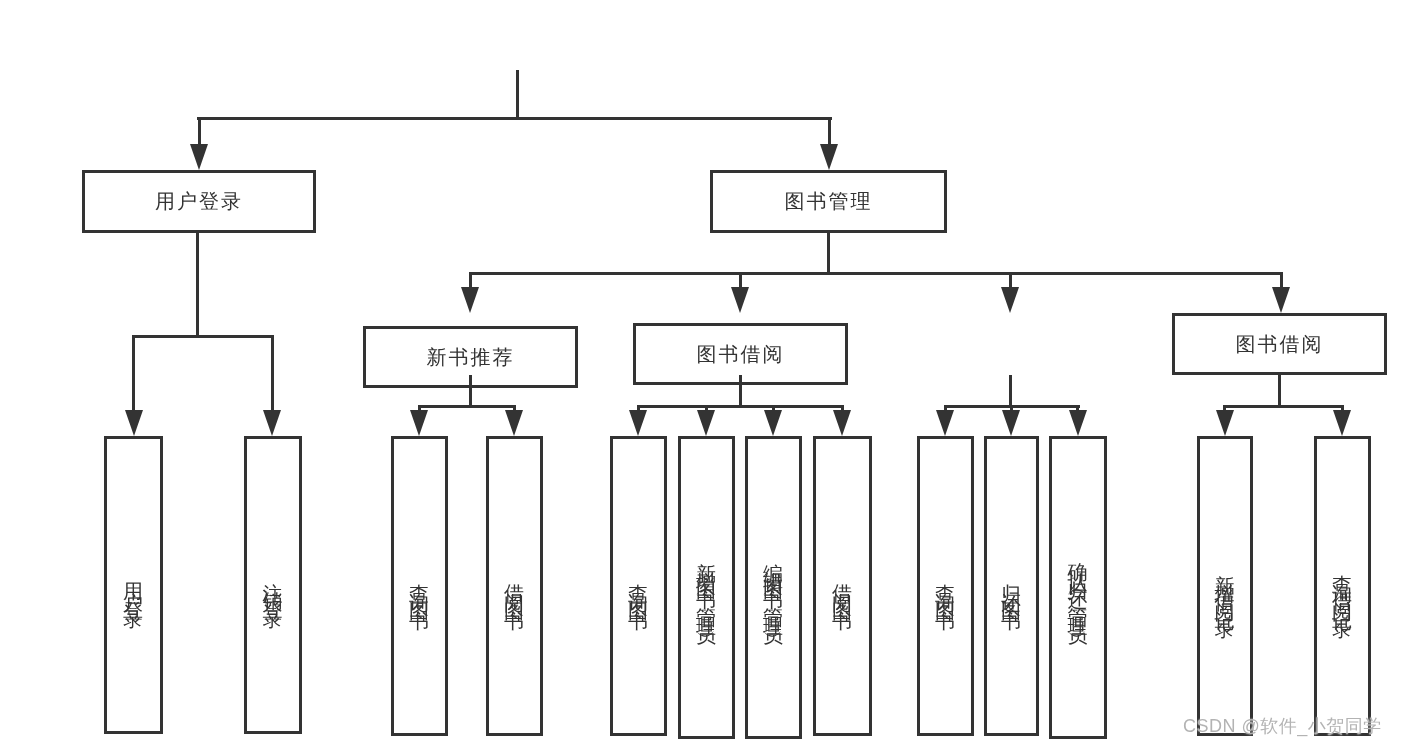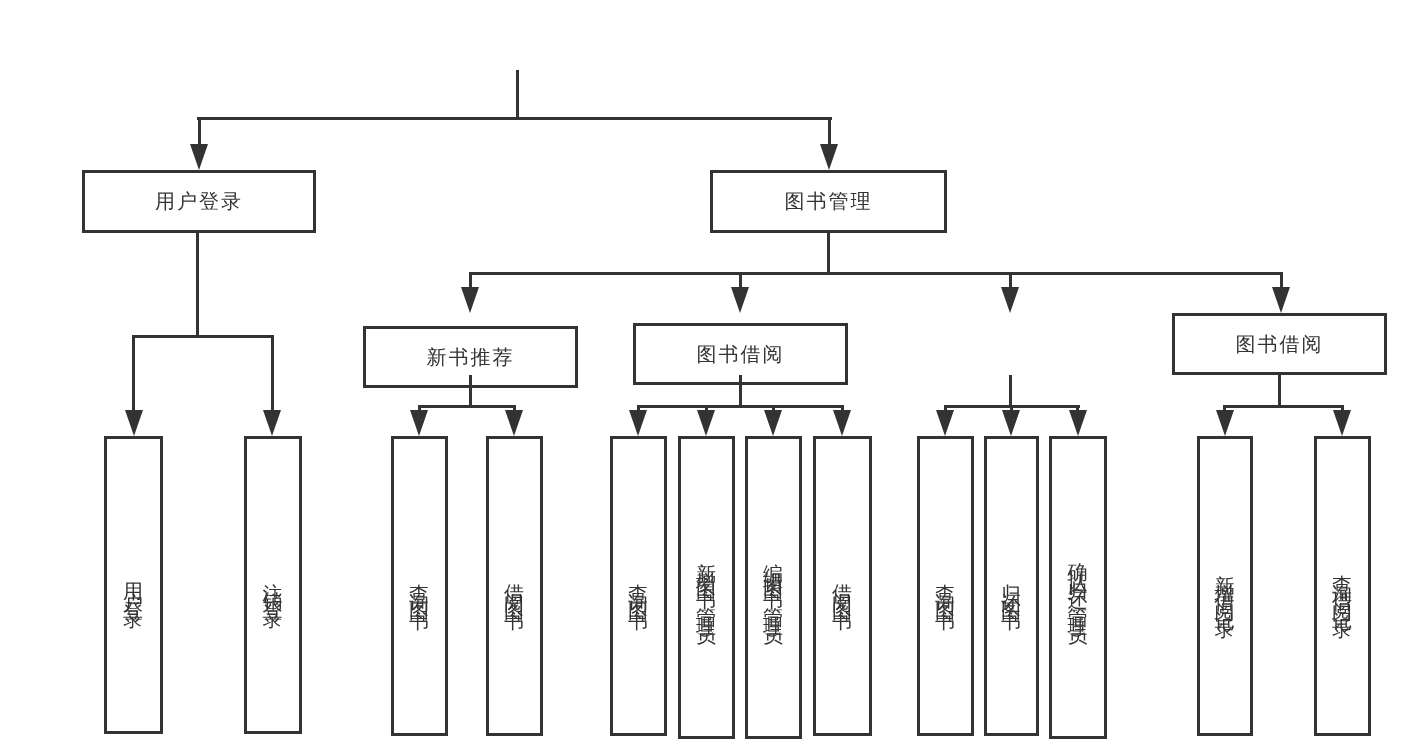--- a/index.html
+++ b/index.html
@@ -161,14 +161,15 @@
   <div class="vl" style="left:1010px;top:408px;height:8px;"></div>
   <div class="ah" style="left:1002px;top:410px;"></div>
   <div class="vl" style="left:1076px;top:408px;height:8px;"></div>
   <div class="ah" style="left:1069px;top:410px;"></div>
 
   <div class="vl" style="left:1223px;top:408px;height:8px;"></div>
   <div class="ah" style="left:1216px;top:410px;"></div>
   <div class="vl" style="left:1341px;top:408px;height:8px;"></div>
   <div class="ah" style="left:1333px;top:410px;"></div>
 
+  <div class="watermark">CSDN @软件_小贺同学</div>
 
 </div>
 
 </body></html>

